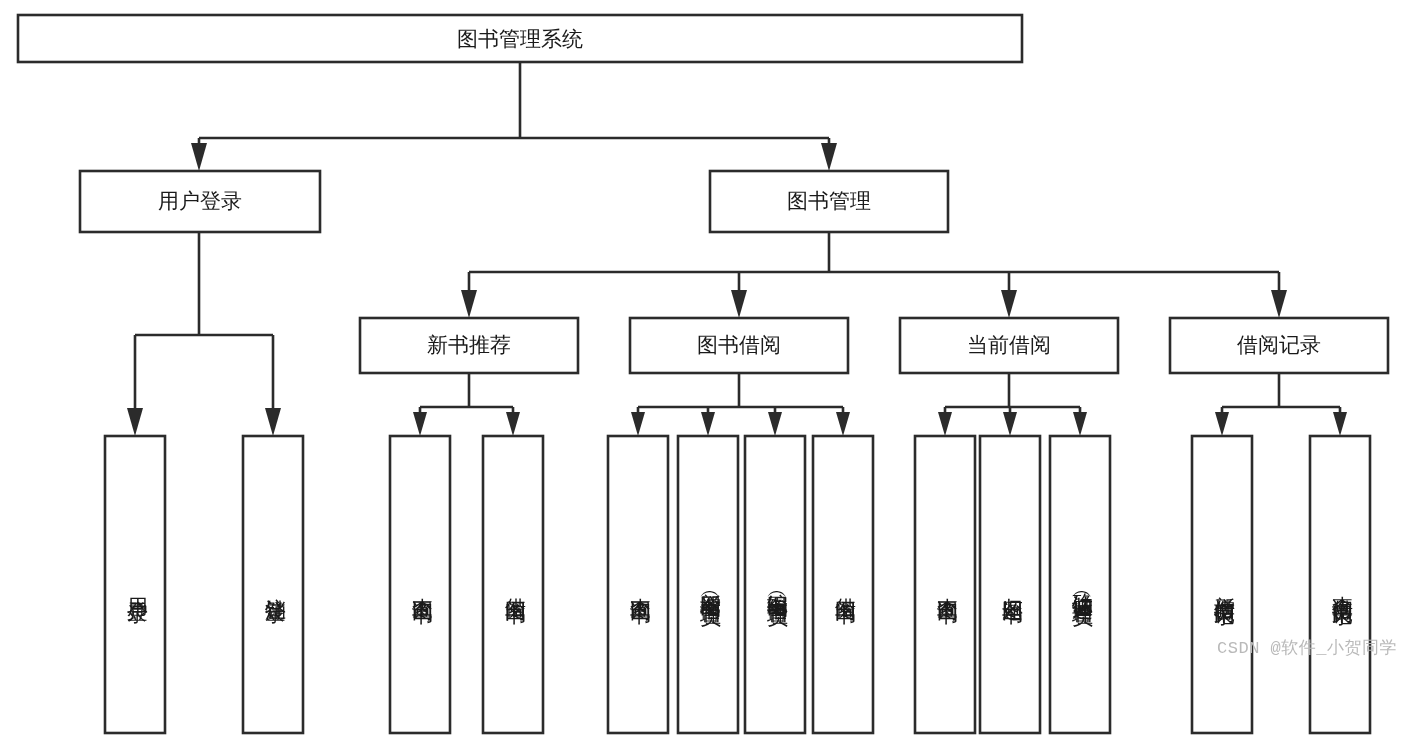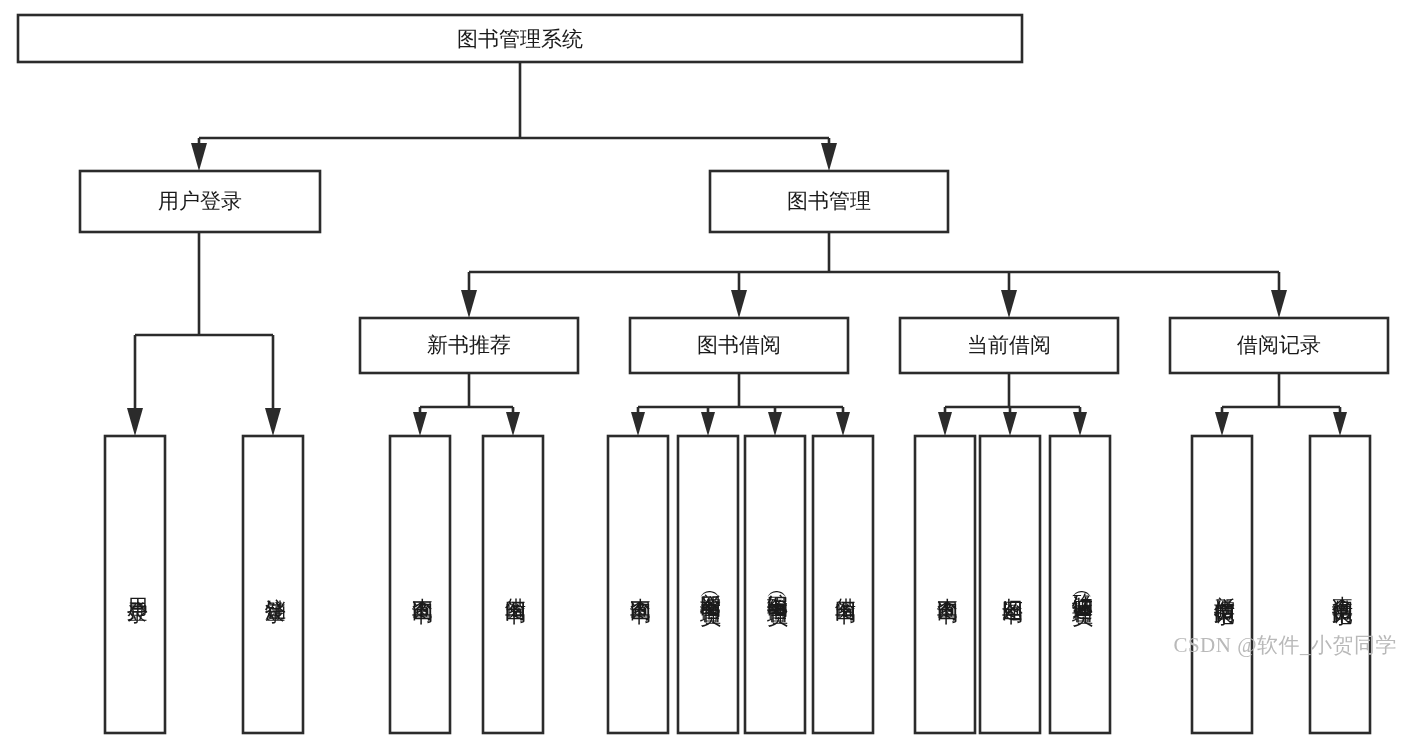--- a/index.html
+++ b/index.html
@@ -54,22 +54,22 @@
     fill: #1a1a1a;
     text-anchor: middle;
     dominant-baseline: middle;
     writing-mode: vertical-rl;
     letter-spacing: 2px;
   }
   .watermark-text {
     position: absolute;
     right: 8px;
     bottom: 4px;
-    font-family: Liberation Serif, serif;
-    font-size: 21px;
+    font-family: Liberation Mono, monospace;
+    font-size: 17px;
     color: #b9b9b9;
     white-space: nowrap;
     letter-spacing: 0.5px;
   }
 </style>
 </head>
 <body>
 
 <div id="diagram-root">
 

